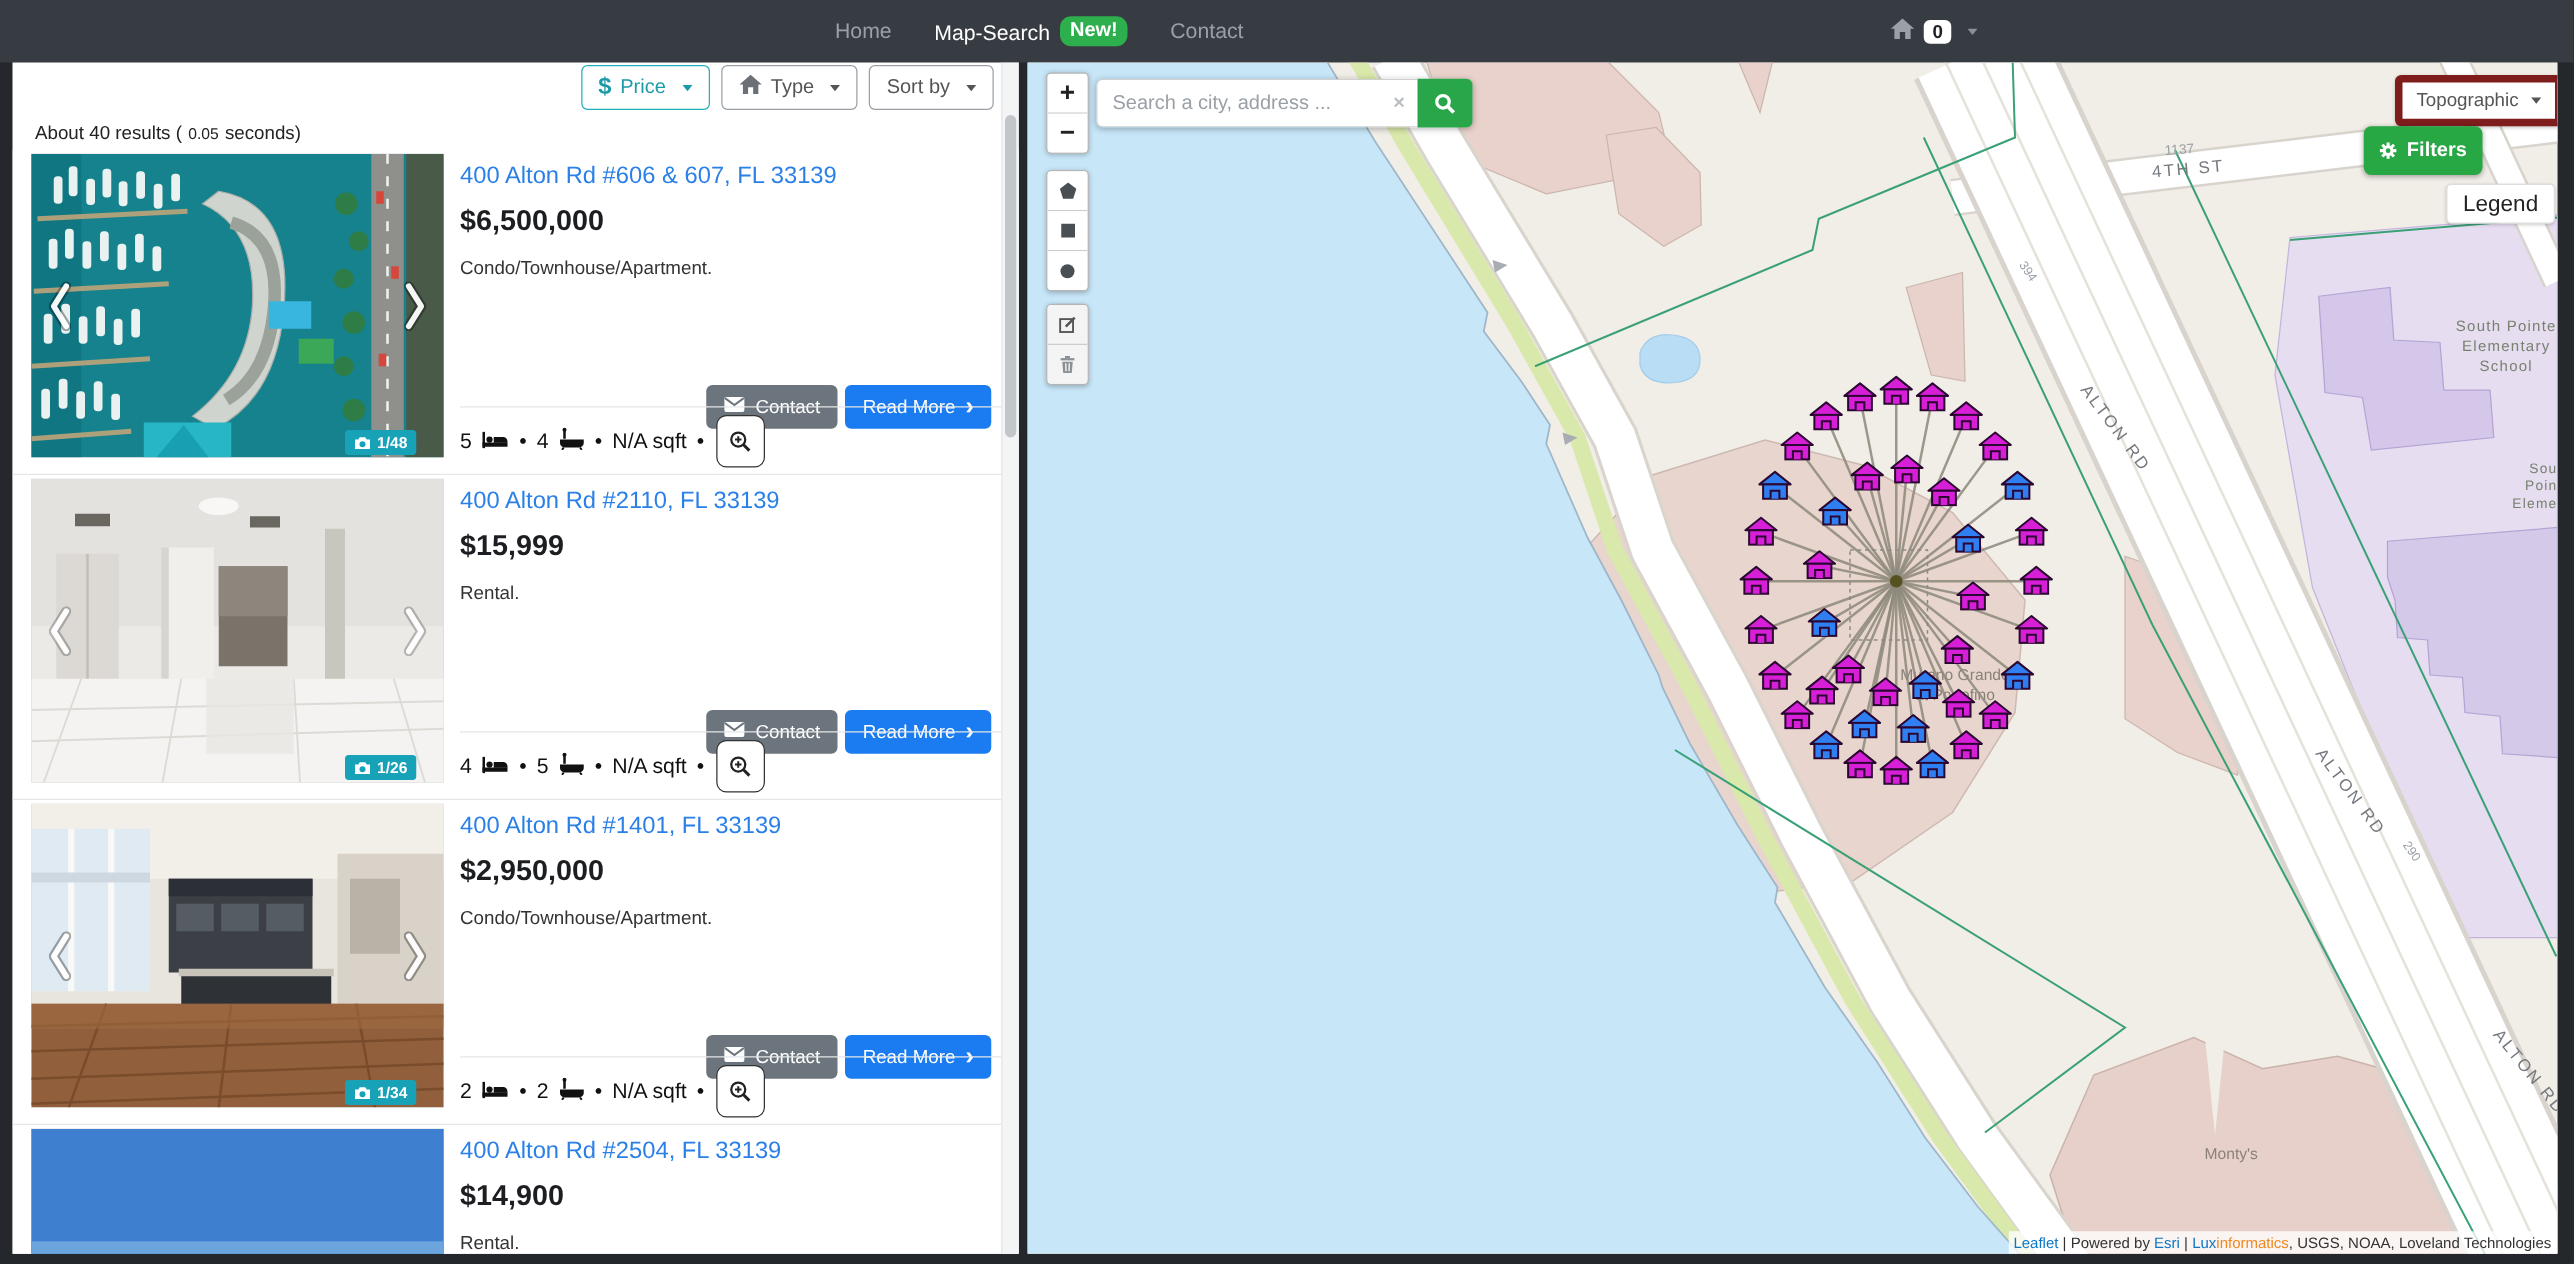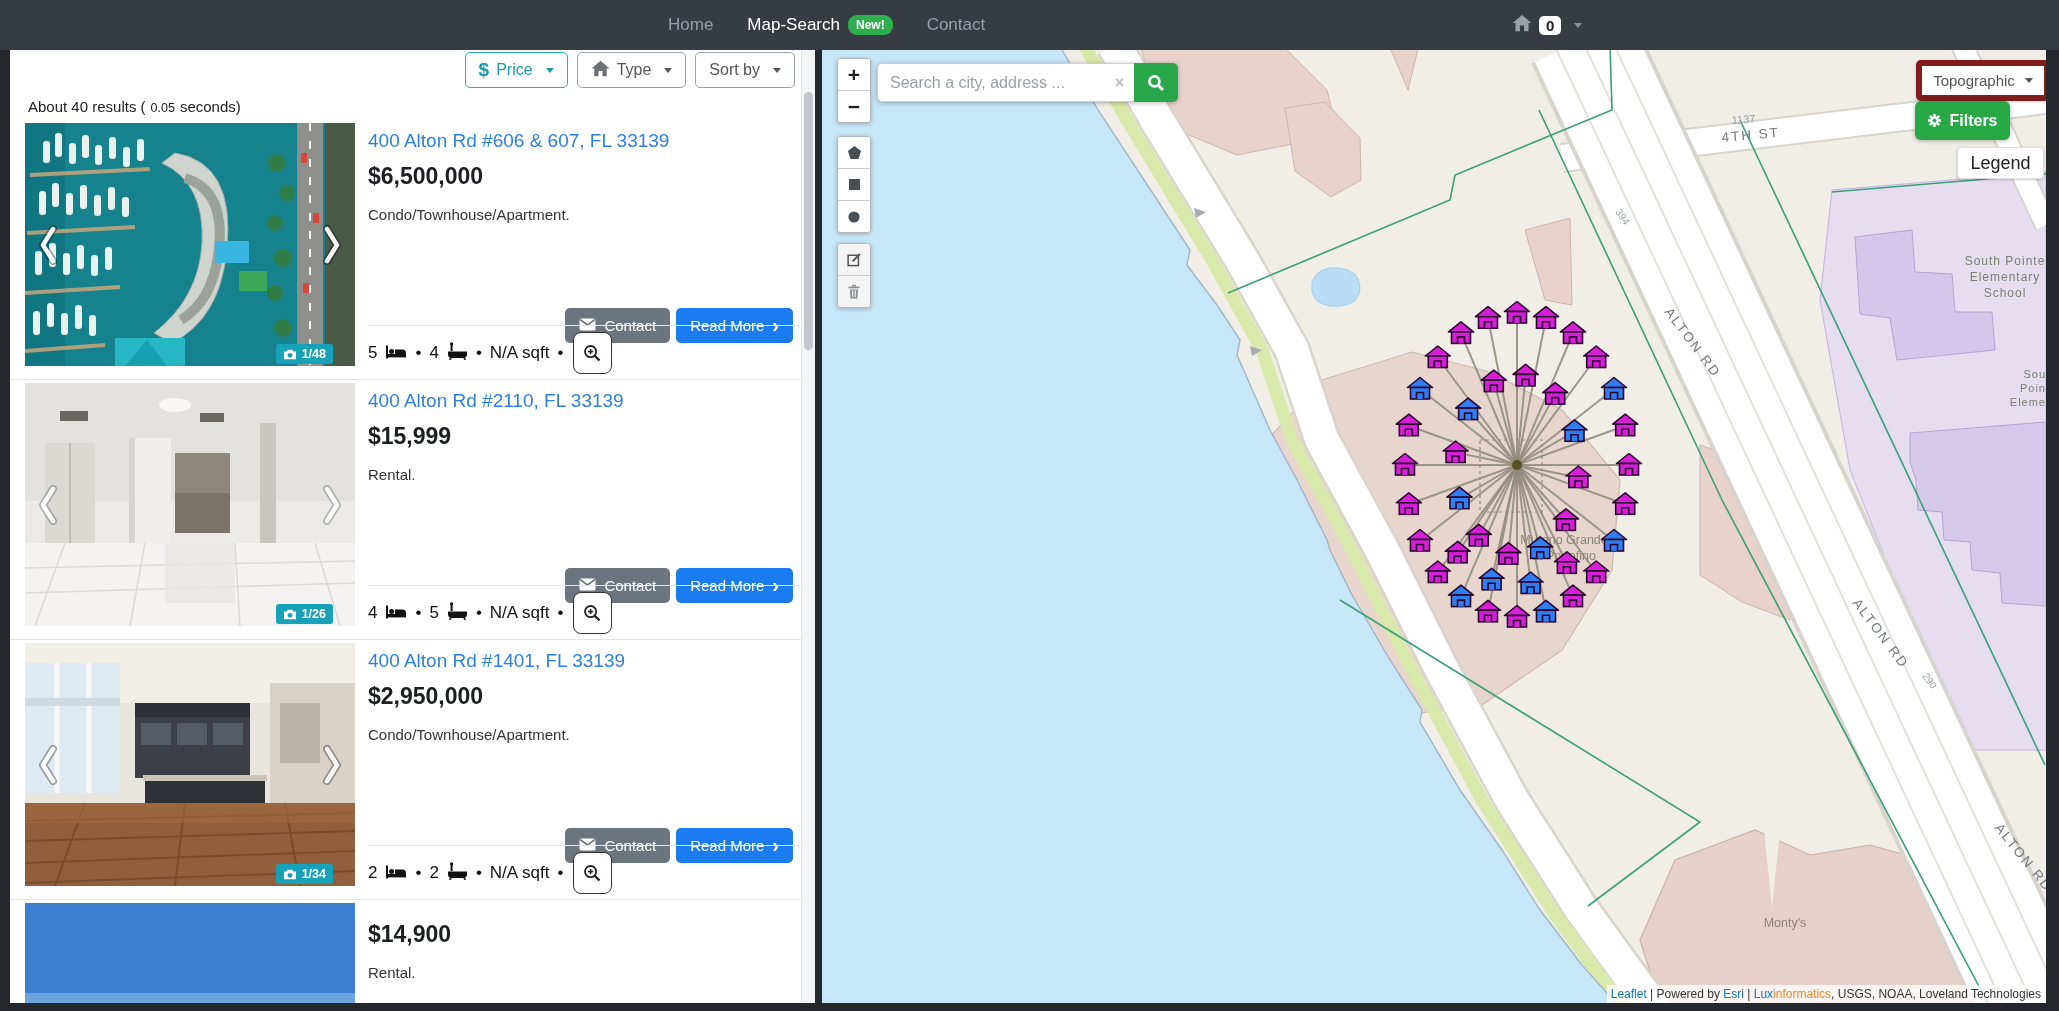--- a/index.html
+++ b/index.html
@@ -2,21 +2,21 @@
 <html><head>
 <meta charset="utf-8">
 <style>
   html,body{margin:0;padding:0;background:#1d2023;font-family:"Liberation Sans",sans-serif;}
   #app{position:relative;width:2059px;height:1011px;overflow:hidden;background:#24272b;}
   
   #navbar{position:absolute;left:0;top:0;width:2059px;height:50px;background:#373c42;}
   .nav-links{position:absolute;left:668px;top:0;height:50px;display:flex;align-items:center;gap:34px;}
   .nav-link{color:#9aa0a7;font-size:17px;cursor:pointer;display:flex;align-items:flex-end;gap:8px;}
   .nav-link.active{color:#fff;}
-  .new-badge{background:#2eaf4e;color:#fff;font-size:12px;font-weight:bold;padding:3px 8px;border-radius:9px;}
+  .new-badge{background:#2eaf4e;color:#fff;font-size:16px;font-weight:bold;padding:3px 8px;border-radius:9px;}
   .nav-cart{position:absolute;left:1512px;top:0;height:50px;display:flex;align-items:center;gap:7px;cursor:pointer;}
   .cart-count{background:#fff;color:#222;font-size:15px;font-weight:bold;border-radius:5px;padding:1px 7px;}
   .caret{display:inline-block;width:0;height:0;border:4px solid transparent;border-top:5px solid currentColor;margin-left:6px;transform:translateY(2px);}
   .nav-cart .caret{color:#8a9097;}
   
   #panel{position:absolute;left:10px;top:50px;width:805px;height:953px;background:#fff;overflow:hidden;}
   #filter-row{position:absolute;top:2px;left:0;right:20px;display:flex;justify-content:flex-end;gap:9px;}
   .fbtn{height:36px;border-radius:5px;border:1px solid #9aa0a6;background:#fff;color:#555;font-size:16px;display:flex;align-items:center;gap:7px;padding:0 13px;cursor:pointer;}
   .fbtn.teal{border-color:#27aebe;color:#1d9aa8;}
   .fbtn .dollar{font-weight:bold;font-size:19px;}
@@ -46,21 +46,21 @@
   #map svg.base{position:absolute;left:0;top:0;}
   .leaf-ctl{position:absolute;background:#fff;border:1px solid #b5b5b5;border-radius:4px;box-shadow:0 1px 4px rgba(0,0,0,.25);overflow:hidden;}
   .leaf-btn{width:32px;height:31px;display:flex;align-items:center;justify-content:center;font-size:21px;font-weight:bold;color:#222;border-bottom:1px solid #ccc;cursor:pointer;background:#fff;}
   .leaf-btn:last-child{border-bottom:none;}
   #searchbar{position:absolute;left:55px;top:13px;display:flex;height:39px;box-shadow:0 1px 5px rgba(0,0,0,.3);border-radius:5px;}
   #search-input{width:218px;border:1px solid #cfcfcf;border-right:none;border-radius:5px 0 0 5px;padding:0 26px 0 12px;font-size:16px;color:#333;font-family:"Liberation Sans",sans-serif;outline:none;}
   #search-input::placeholder{color:#9aa0a6;}
   #search-clear{position:absolute;right:54px;top:11px;color:#b9bec3;font-size:16px;font-weight:bold;cursor:pointer;}
   #search-go{width:44px;border:none;border-radius:0 5px 5px 0;background:#2aa64a;display:flex;align-items:center;justify-content:center;cursor:pointer;}
   #layer-btn{position:absolute;left:1094px;top:10px;width:122px;height:29px;background:#fff;border:6px solid #7f1d1d;border-radius:5px;display:flex;align-items:center;justify-content:center;gap:4px;color:#555;font-size:15px;cursor:pointer;box-shadow:0 1px 3px rgba(0,0,0,.2);}
-  #filters-btn{position:absolute;left:1093px;top:51px;width:95px;height:39px;background:#28a745;border:none;border-radius:6px;color:#fff;font-weight:bold;font-size:16px;display:flex;align-items:center;justify-content:center;gap:7px;cursor:pointer;box-shadow:0 1px 4px rgba(0,0,0,.3);}
+  #filters-btn{position:absolute;left:1069px;top:51px;width:95px;height:39px;background:#28a745;border:none;border-radius:6px;color:#fff;font-weight:bold;font-size:16px;display:flex;align-items:center;justify-content:center;gap:7px;cursor:pointer;box-shadow:0 1px 4px rgba(0,0,0,.3);}
   #legend-btn{position:absolute;left:1135px;top:97px;width:85px;height:30px;background:#fff;border:1px solid #ddd;border-radius:4px;color:#222;font-size:18px;display:flex;align-items:center;justify-content:center;box-shadow:0 1px 3px rgba(0,0,0,.2);}
   #attribution{position:absolute;right:1px;bottom:0;height:18px;background:rgba(255,255,255,.78);font-size:12px;color:#333;display:flex;align-items:center;padding:0 4px;white-space:pre;}
   #attribution .lnk{color:#0b76c6;cursor:pointer;}
   #attribution .org{color:#ee8822;}
   .mlabel{fill:#75797e;letter-spacing:2px;}
   .mlabel-sm{fill:#9aa0a6;}
   .area-label{fill:#79806f;letter-spacing:1px;}
   .gray-label{fill:#8a8278;}
 </style>
 </head>
@@ -459,20 +459,21 @@
               <ellipse cx="160" cy="185" rx="10" ry="4"></ellipse>
               <ellipse cx="45" cy="205" rx="9" ry="4"></ellipse>
               <ellipse cx="210" cy="170" rx="8" ry="3.5"></ellipse>
               <ellipse cx="250" cy="190" rx="12" ry="4.5"></ellipse>
               <ellipse cx="130" cy="205" rx="7" ry="3"></ellipse>
             </g>
         </svg>
 
       </div>
       <div class="card-body">
+        <div class="title">400 Alton Rd #2504, FL 33139</div>
         <div class="price">$14,900</div>
         <div class="ptype">Rental.</div>
       </div>
     </div>
 
     <div id="panel-scroll">
       <div id="panel-thumb"></div>
     </div>
   </div>
 

